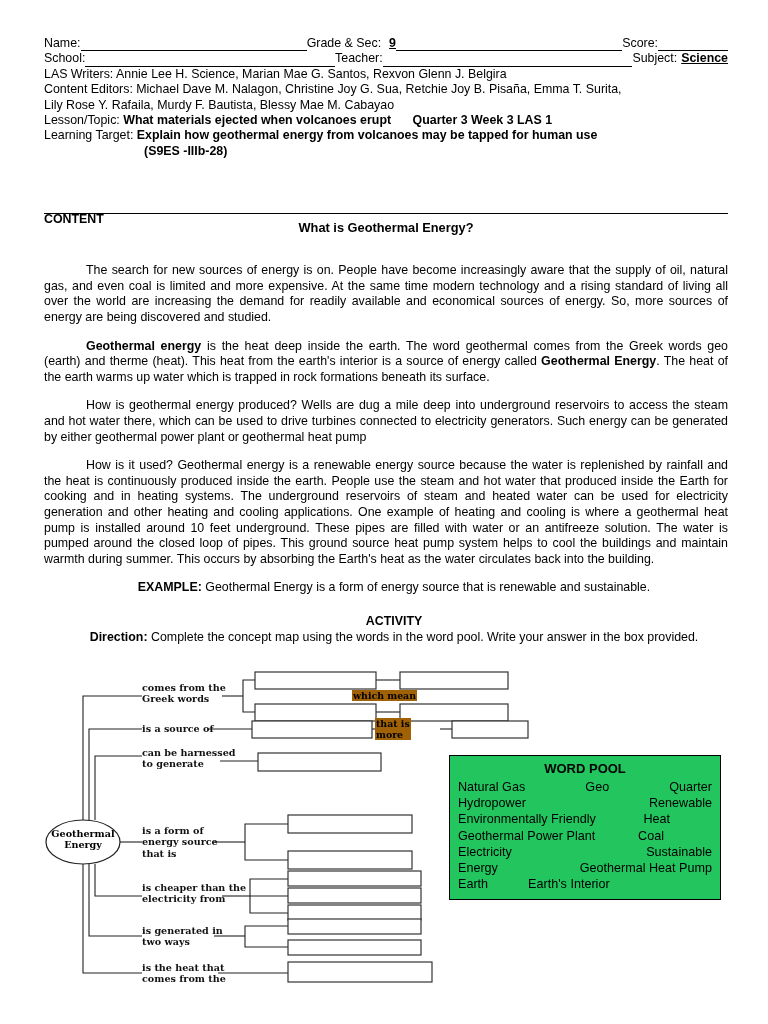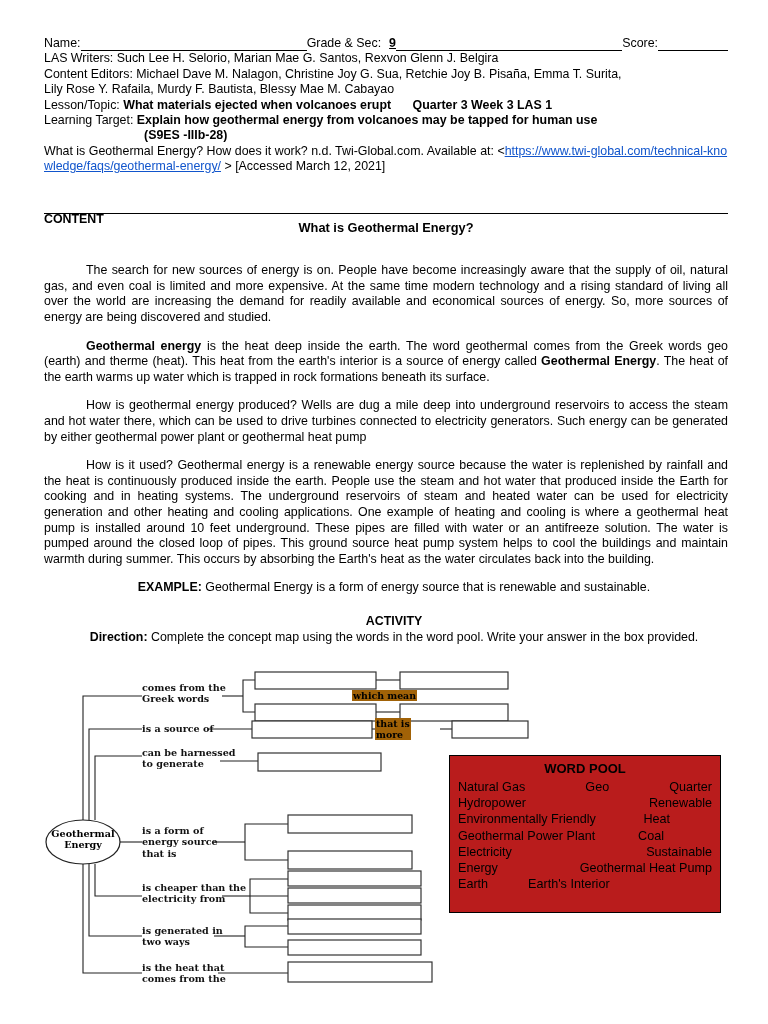--- a/index.html
+++ b/index.html
@@ -124,22 +124,22 @@
     background: #a16207;
     padding: 0 1px;
   }
   
   .wordpool {
     position: absolute;
     left: 449px;
     top: 755px;
     width: 272px;
     border: 1.4px solid #000;
-    background: #b91c1c;
-    padding: 5px 0 20px 0;
+    background: #22c55e;
+    padding: 5px 0 7px 0;
     box-sizing: border-box;
   }
   .wp-title {
     text-align: center;
     font-weight: bold;
     font-size: 13px;
     margin-bottom: 3px;
   }
   .wp-row {
     display: flex;
@@ -164,40 +164,46 @@
       <span class="lbl">Name:</span>
       <span class="fill"></span>
       <span class="lbl">Grade &amp; Sec:</span>
       <span class="lbl" style="width:8px"></span>
       <span class="lbl u">9</span>
       <span class="fill"></span>
       <span class="lbl">Score:</span>
       <span class="fill w-sm"></span>
     </div>
 
-
-    <div class="credits">LAS Writers: Such Lee H. Selorio, Marian Mae G. Santos, Rexvon Glenn J. Belgira</div>
+    <div class="hrow">
+      <span class="lbl">School:</span>
+      <span class="fill"></span>
+      <span class="lbl">Teacher:</span>
+      <span class="fill"></span>
+      <span class="lbl">Subject:</span>
+      <span class="lbl" style="width:4px"></span>
+      <span class="lbl u">Science</span>
+    </div>
+
+    <div class="credits">LAS Writers: Annie Lee H. Science, Marian Mae G. Santos, Rexvon Glenn J. Belgira</div>
     <div class="credits">Content Editors: Michael Dave M. Nalagon, Christine Joy G. Sua, Retchie Joy B. Pisaña, Emma T. Surita,</div>
     <div class="credits indent">Lily Rose Y. Rafaila, Murdy F. Bautista, Blessy Mae M. Cabayao</div>
 
     <div class="credits">
       <span>Lesson/Topic:</span>
       <span class="b">What materials ejected when volcanoes erupt</span>
       <span style="display:inline-block;width:18px"></span><span class="b">Quarter 3 Week 3 LAS 1</span>
     </div>
 
     <div class="credits">
       <span>Learning Target:</span>
       <span class="b">Explain how geothermal energy from volcanoes may be tapped for human use</span>
     </div>
     <div class="credits lt-indent b">(S9ES -IIIb-28)</div>
 
-    <div class="refline">
-      <span>What is Geothermal Energy? How does it work? n.d. Twi-Global.com. Available at: &lt;</span><span class="link">https://www.twi-global.com/technical-knowledge/faqs/geothermal-energy/</span><span> &gt; [Accessed March 12, 2021]</span>
-    </div>
   </div>
 
   <div class="content">
     <div class="section-cap">CONTENT</div>
     <div class="rule" style="margin:-15px 0 0 0;"></div>
     <div class="center-title">What is Geothermal Energy?</div>
 
     <p class="body">The search for new sources of energy is on. People have become increasingly aware that the supply of oil, natural gas, and even coal is limited and more expensive. At the same time modern technology and a rising standard of living all over the world are increasing the demand for readily available and economical sources of energy. So, more sources of energy are being discovered and studied.</p>
 
     <p class="body">

